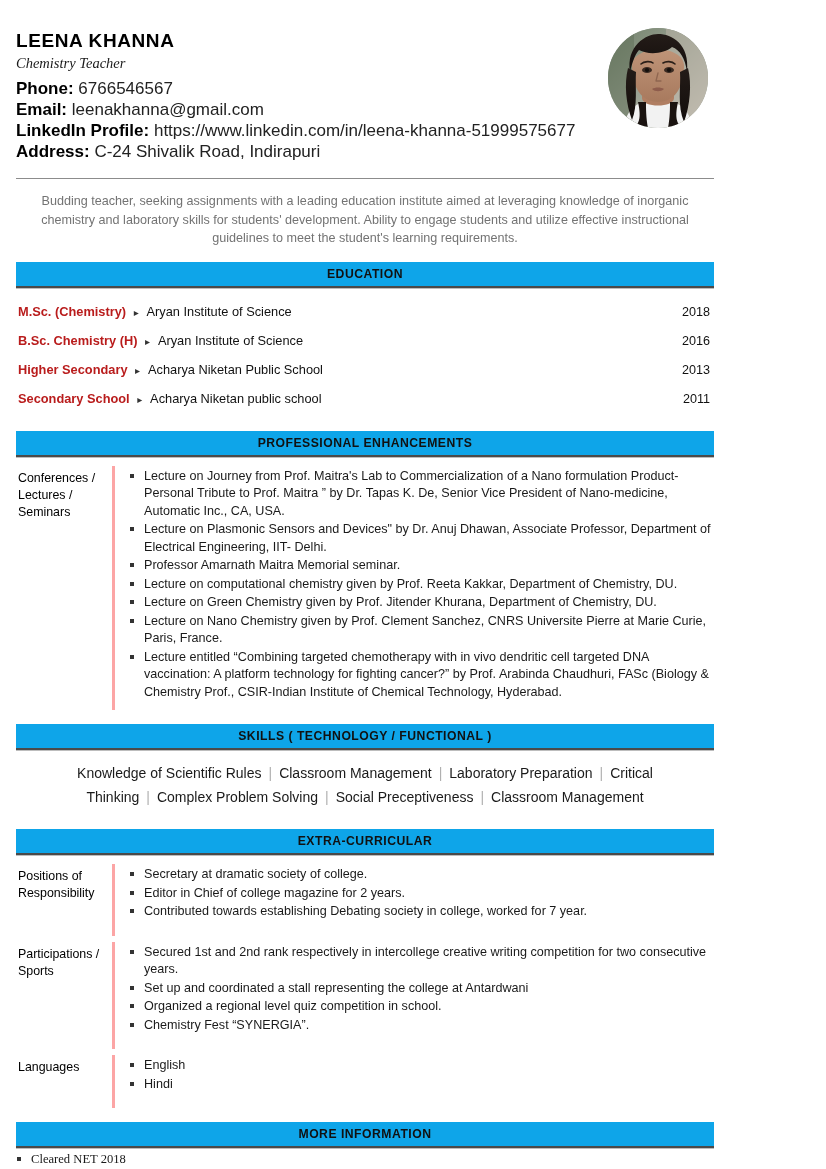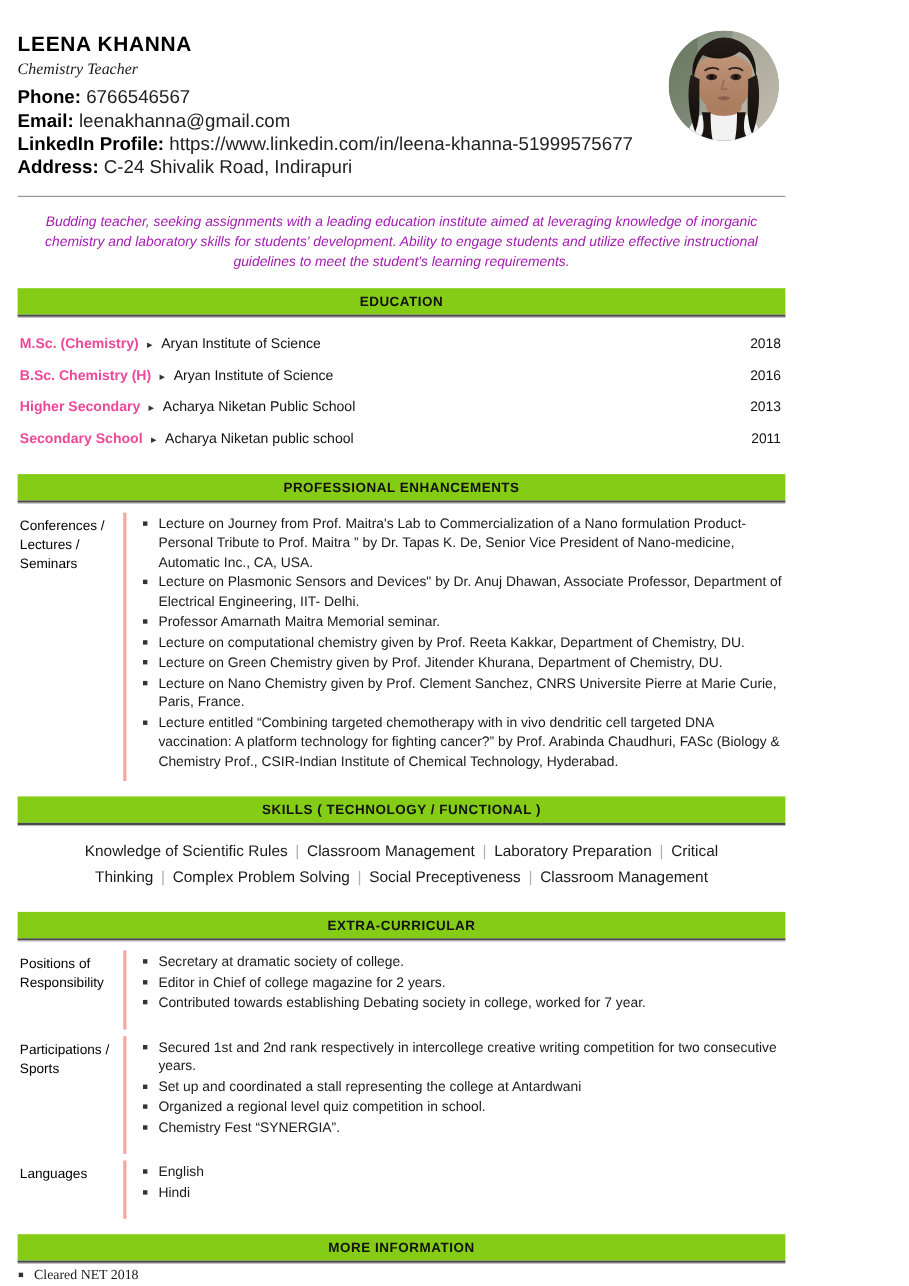--- a/index.html
+++ b/index.html
@@ -73,27 +73,26 @@
   
   .top-rule {
     border: 0;
     border-top: 1px solid #8c8c8c;
     margin: 16px 0 0 0;
   }
   .summary {
     font-size: 12.6px;
     line-height: 18.5px;
     text-align: center;
-    color: #a21caf;
+    color: #737373;
     padding: 13px 14px 0 14px;
-    font-style: italic;
   }
 
   .section-bar {
-    background: #84cc16;
+    background: #0ea5e9;
     text-align: center;
     font-size: 12.2px;
     font-weight: bold;
     letter-spacing: 0.5px;
     color: #111;
     padding: 5px 0 5px 0;
     margin-top: 14px;
   }
   .section-rule {
     border-top: 2px solid #4a4a4a;
@@ -104,21 +103,21 @@
 
   
   .edu-list { padding: 6px 2px 4px 2px; }
   .edu-row {
     display: flex;
     align-items: baseline;
     justify-content: space-between;
     padding: 7px 0 7px 0;
     font-size: 12.8px;
   }
-  .edu-main { font-weight: bold; color: #ec4899; }
+  .edu-main { font-weight: bold; color: #b91c1c; }
   .edu-sep {
     display: inline-block;
     margin: 0 5px 0 4px;
     font-size: 10px;
     color: #333;
   }
   .edu-inst { font-weight: normal; color: #111; }
   .edu-year { font-size: 12.6px; color: #111; padding-right: 2px; }
 
   

